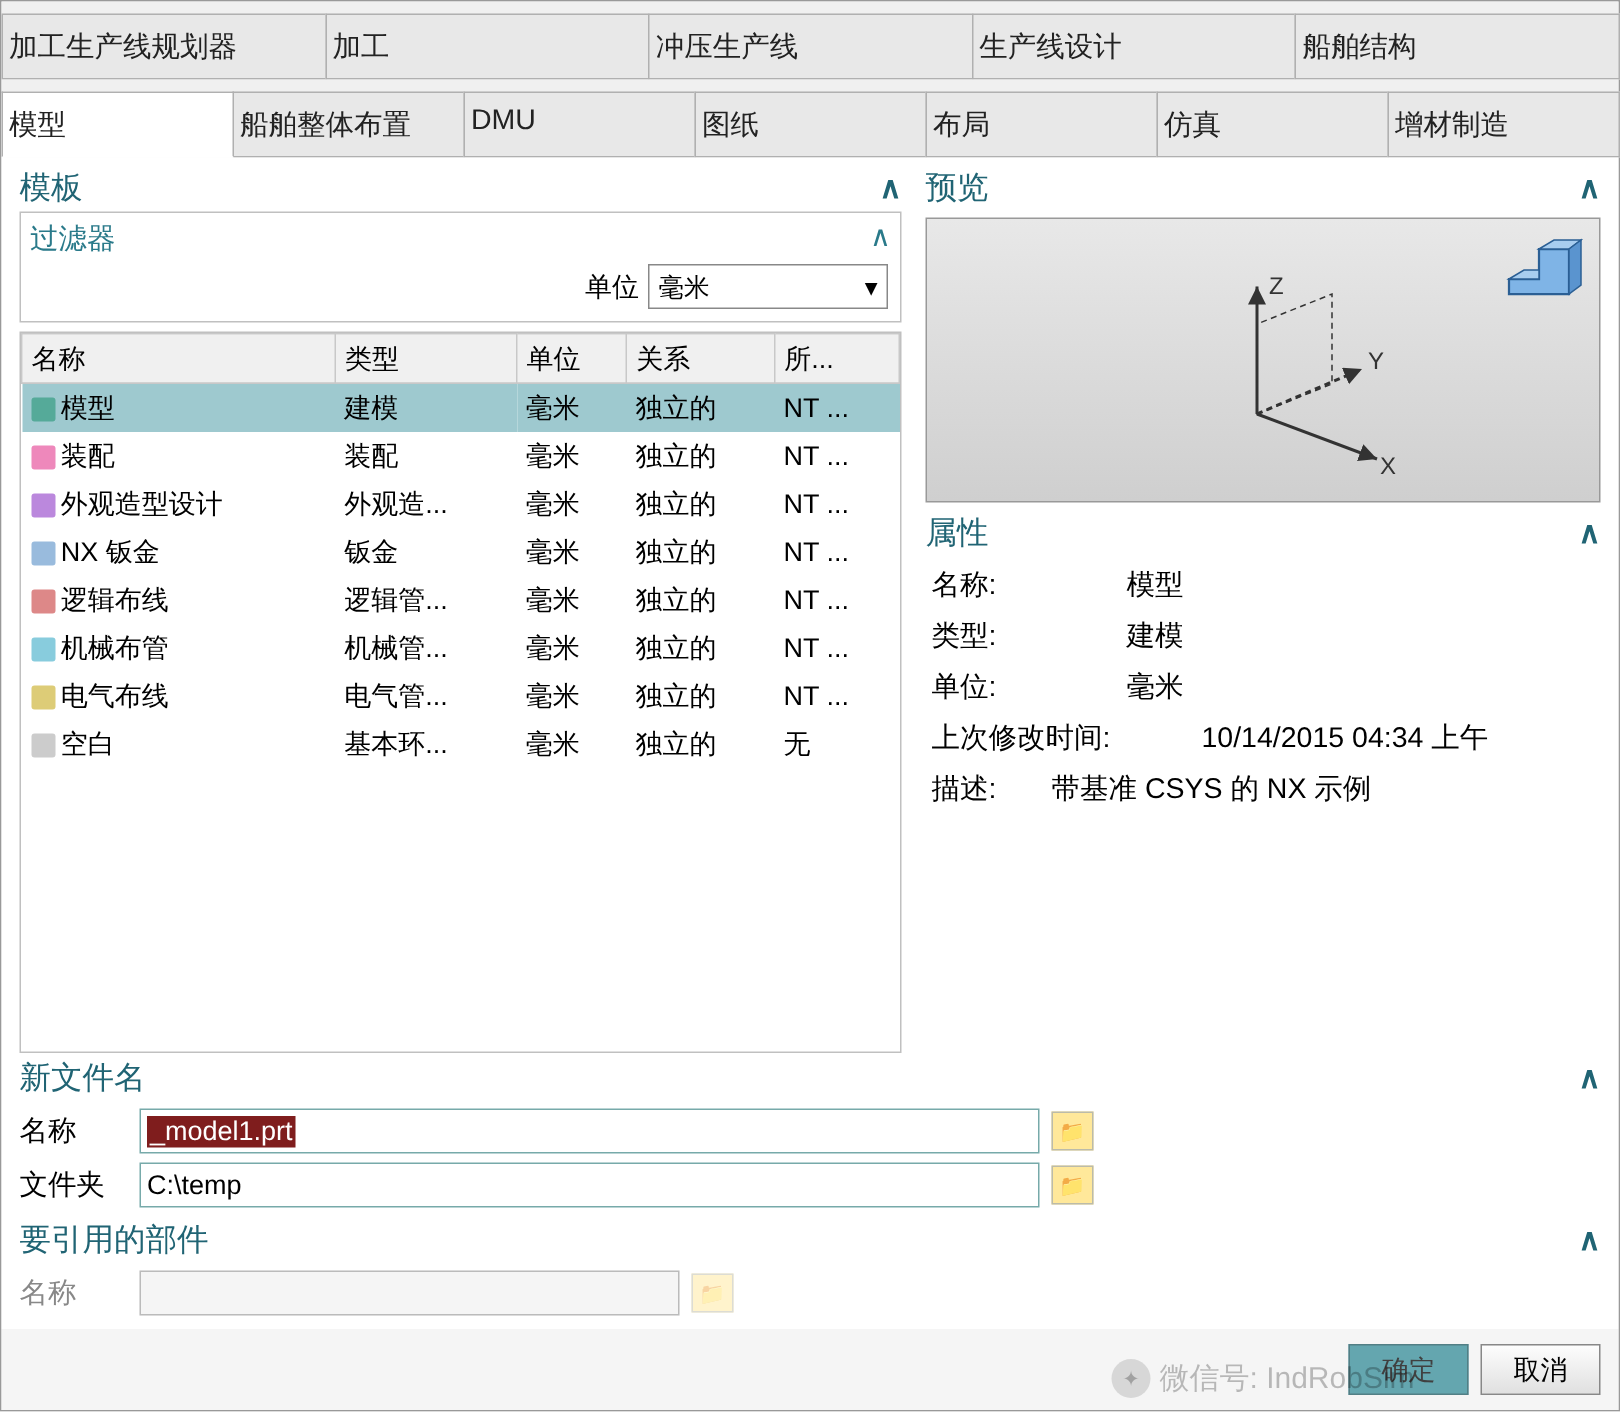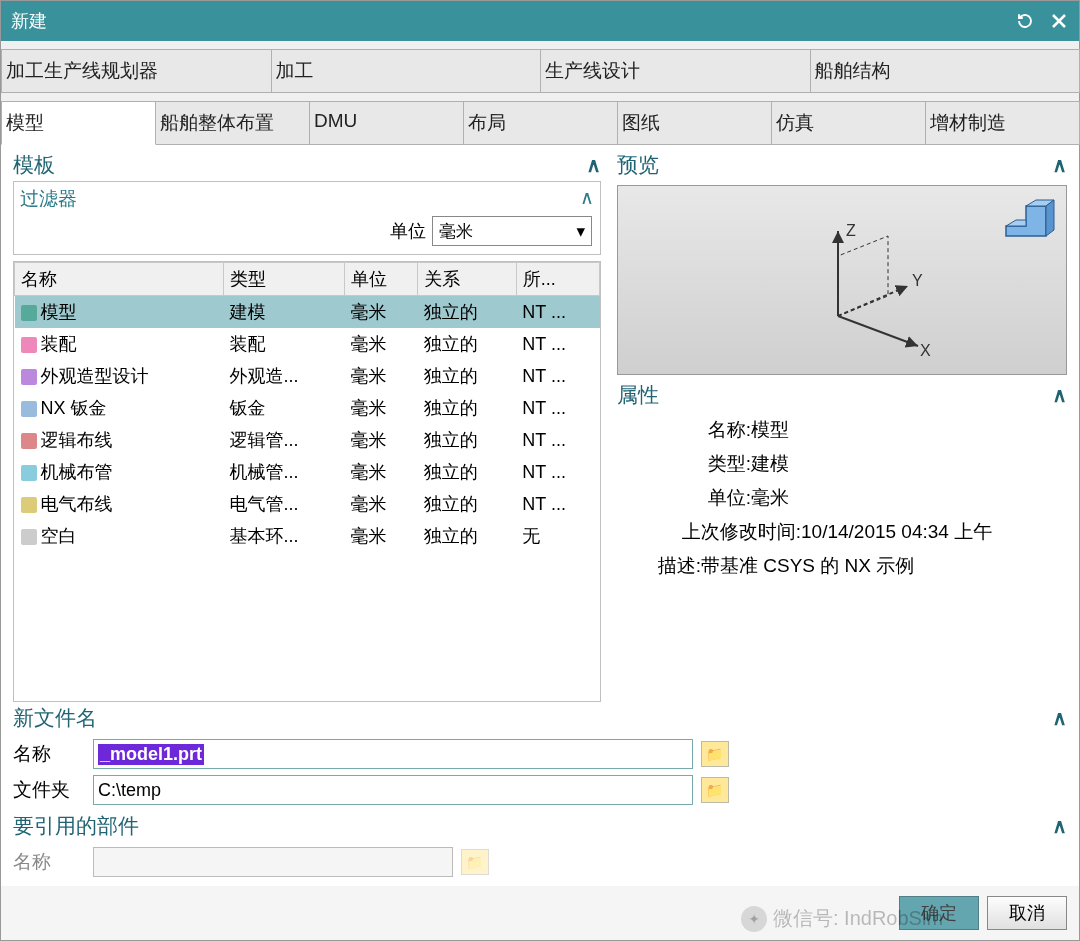--- a/index.html
+++ b/index.html
@@ -27,70 +27,55 @@
 .grid { border: 1px solid #c0c0c0; margin: 0 6px; flex: 1; overflow: auto; background: #fff; }
 table { width: 100%; border-collapse: collapse; }
 th { text-align: left; font-weight: normal; background: #f0f0f0; border: 1px solid #c8c8c8; padding: 4px 6px; font-size: 18px; }
 td { padding: 4px 6px; font-size: 18px; border-bottom: 0; }
 tr.selected td { background: #9ec9cf; }
 .row-icon { display: inline-block; width: 16px; height: 16px; margin-right: 4px; vertical-align: middle; background: #5a9; border-radius: 2px; }
 .preview-box { margin: 4px 6px 4px 6px; height: 190px; border: 1px solid #999; background: linear-gradient(#e8e8e8,#cfcfcf); position: relative; }
 .axis-svg { position: absolute; left: 170px; top: 30px; }
 .cube-icon { position: absolute; right: 10px; top: 10px; }
 .props { padding: 2px 10px; font-size: 19px; }
-.props .row { display: flex; padding: 4px 0; text-align: right; }
+.props .row { display: flex; padding: 4px 0; }
 .props .k { width: 130px; }
 .form-block { padding: 2px 6px; }
 .form-row { display: flex; align-items: center; padding: 3px 0; }
 .form-row label { width: 80px; font-size: 19px; }
 .text-input { flex: 0 0 600px; height: 30px; border: 1px solid #7aa; background: #fff; padding: 0 4px; font-size: 18px; display: flex; align-items: center; }
 .text-input.selected-text { background: #fff; }
-.sel-span { background: #6d28d9; color: #fff; padding: 0 2px; font-weight: bold; }
+.sel-span { background: #7f1d1d; color: #fff; padding: 0 2px; }
 .folder-btn { width: 28px; height: 26px; margin-left: 8px; border: 1px solid #bba; background: #ffe89a; cursor: pointer; display:inline-flex; align-items:center; justify-content:center; font-size:14px; }
 .ref-input { width: 360px; height: 30px; border: 1px solid #bbb; background: #f5f5f5; }
 .footer { display: flex; justify-content: flex-end; align-items: center; padding: 10px 12px; background: #f5f5f5; gap: 8px; position: relative; }
 .btn { min-width: 80px; height: 34px; border: 1px solid #888; background: linear-gradient(#fdfdfd,#e0e0e0); cursor: pointer; font-size: 18px; }
 .btn.primary { background: #64a6af; color: #404040; border-color: #527f85; }
 .watermark { position: absolute; left: 740px; bottom: 8px; color: rgba(0,0,0,0.25); font-size: 20px; display:flex; align-items:center; gap:6px; pointer-events:none; }
 .wm-icon { width:26px; height:26px; border-radius:50%; background: rgba(0,0,0,0.12); display:inline-flex; align-items:center; justify-content:center; font-size:14px; }
 </style>
 </head>
 <body>
 
 <div class="dialog">
 
-  <div class="titlebar">
-    <span>新建</span>
-    <span class="spacer"></span>
-    <span class="tb-icon">
-      <svg width="18" height="18" viewBox="0 0 24 24" fill="none" stroke="#fff" stroke-width="2.5">
-          <path d="M4 12a8 8 0 1 0 3-6.3L4 8"></path>
-          <path d="M4 3v5h5"></path>
-        </svg>
-    </span>
-    <span class="tb-icon">
-      <svg width="16" height="16" viewBox="0 0 16 16" stroke="#fff" stroke-width="2.5">
-          <line x1="2" y1="2" x2="14" y2="14"></line>
-          <line x1="14" y1="2" x2="2" y2="14"></line>
-        </svg>
-    </span>
-  </div>
 
   <div class="tabs-row" id="tabs-row1">
       <div class="tab">加工生产线规划器</div>
       <div class="tab">加工</div>
+      <div class="tab">冲压生产线</div>
       <div class="tab">生产线设计</div>
       <div class="tab">船舶结构</div>
     </div>
   <div class="tabs-row" id="tabs-row2">
       <div class="tab active">模型</div>
       <div class="tab">船舶整体布置</div>
       <div class="tab">DMU</div>
+      <div class="tab">图纸</div>
       <div class="tab">布局</div>
-      <div class="tab">图纸</div>
       <div class="tab">仿真</div>
       <div class="tab">增材制造</div>
     </div>
 
   <div class="content">
     <div class="upper-split">
       <div class="left-pane">
         <div class="section-head">
           <span class="label">模板</span>
           <span class="chev">∧</span>

